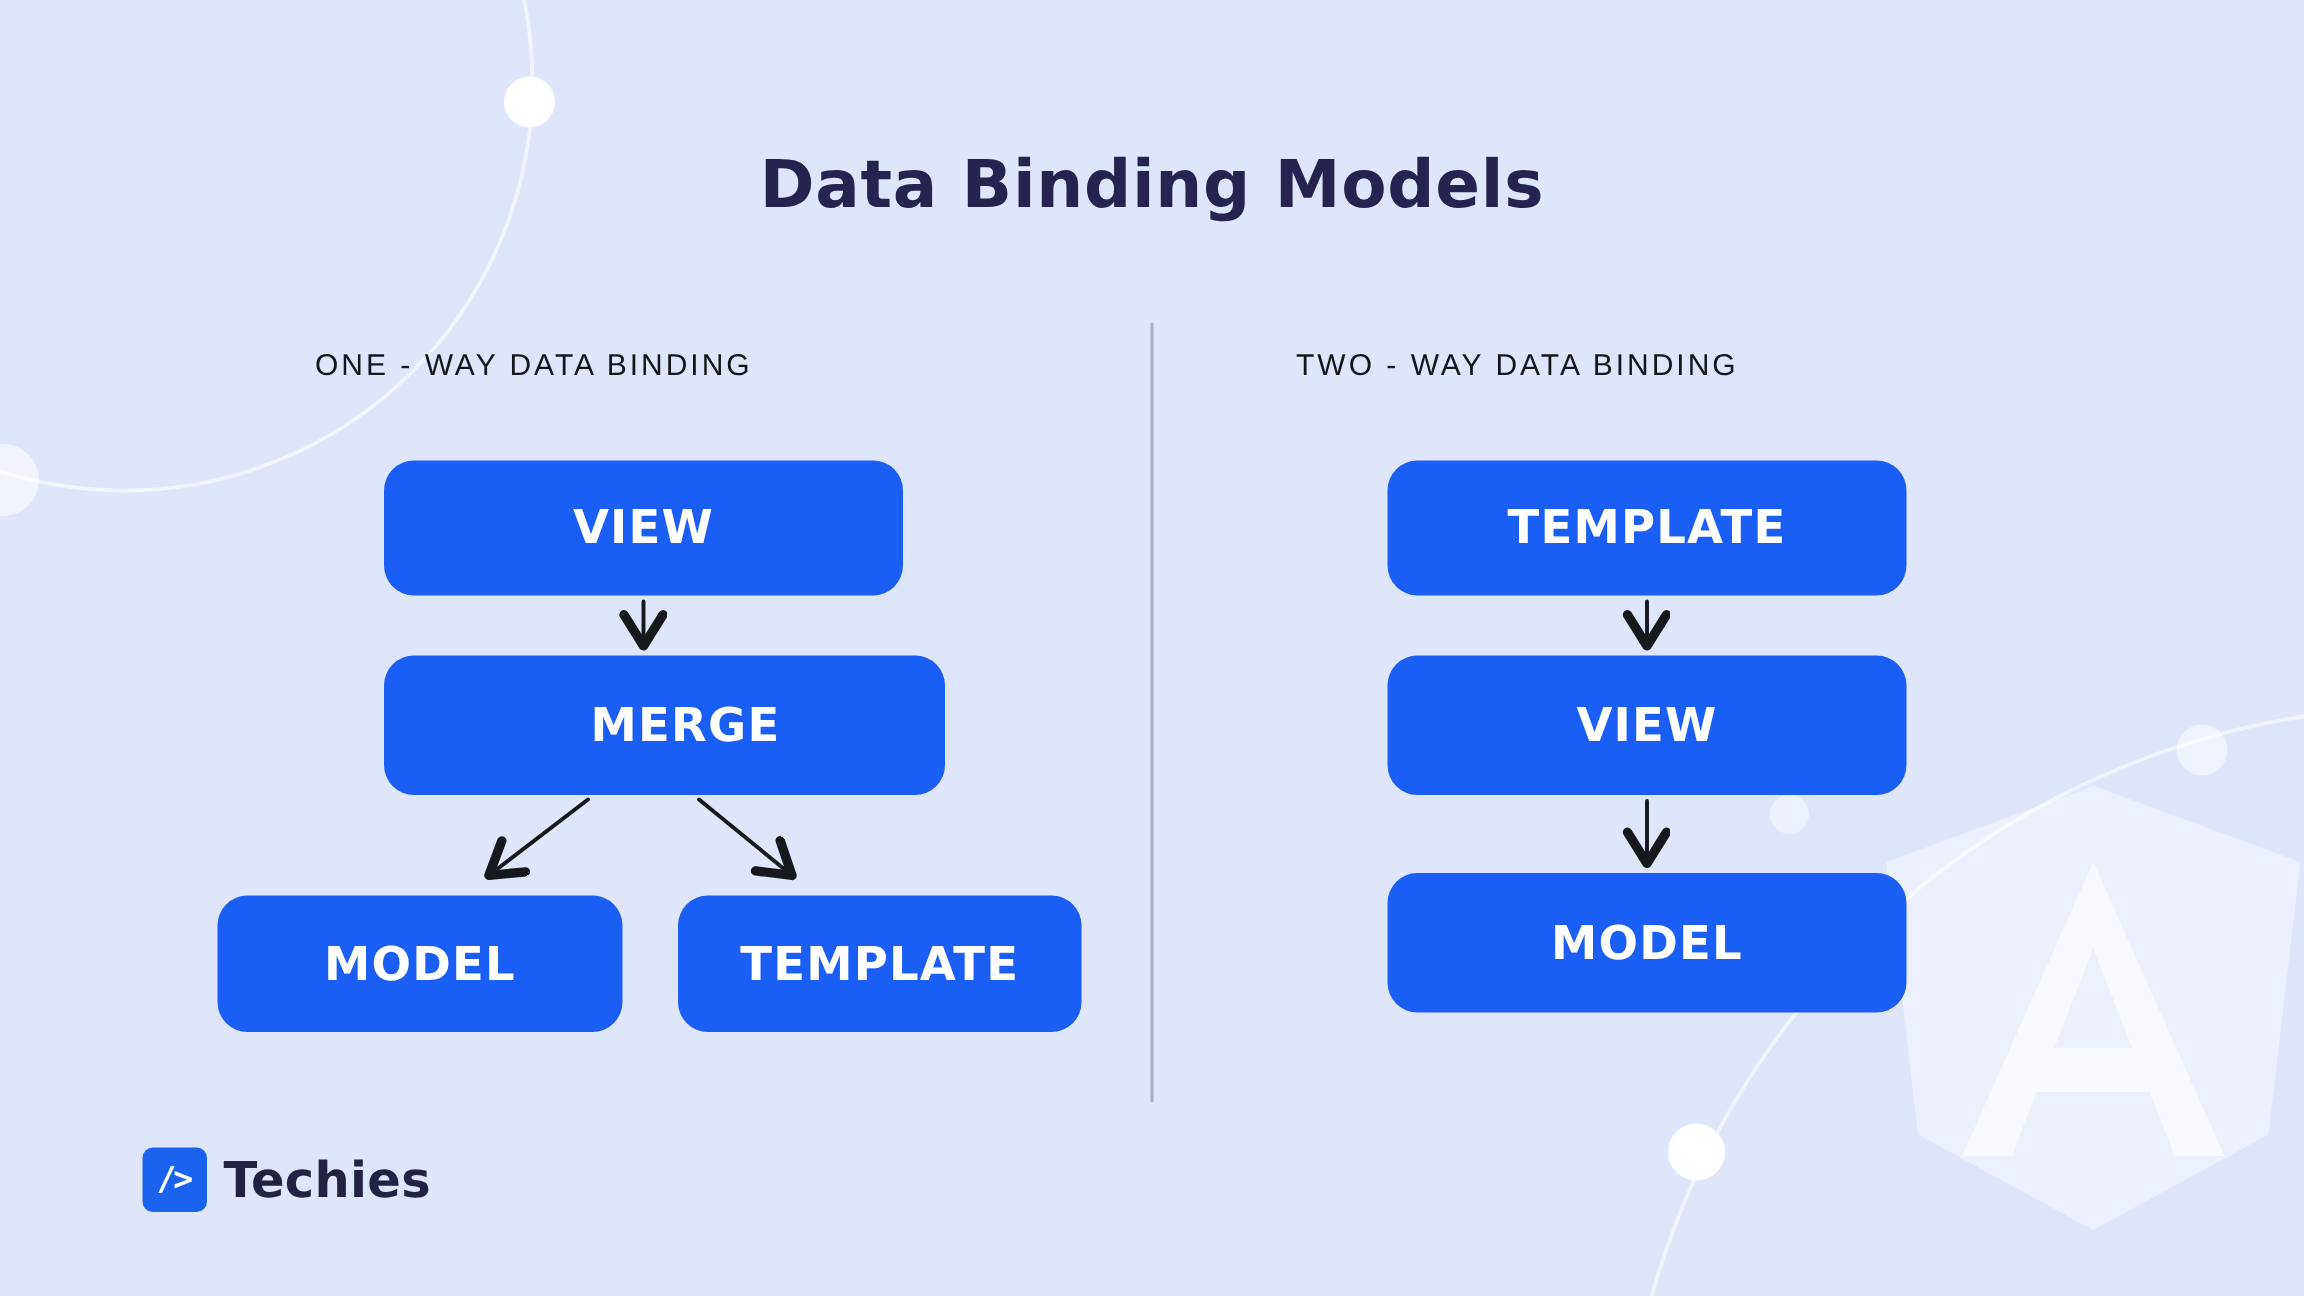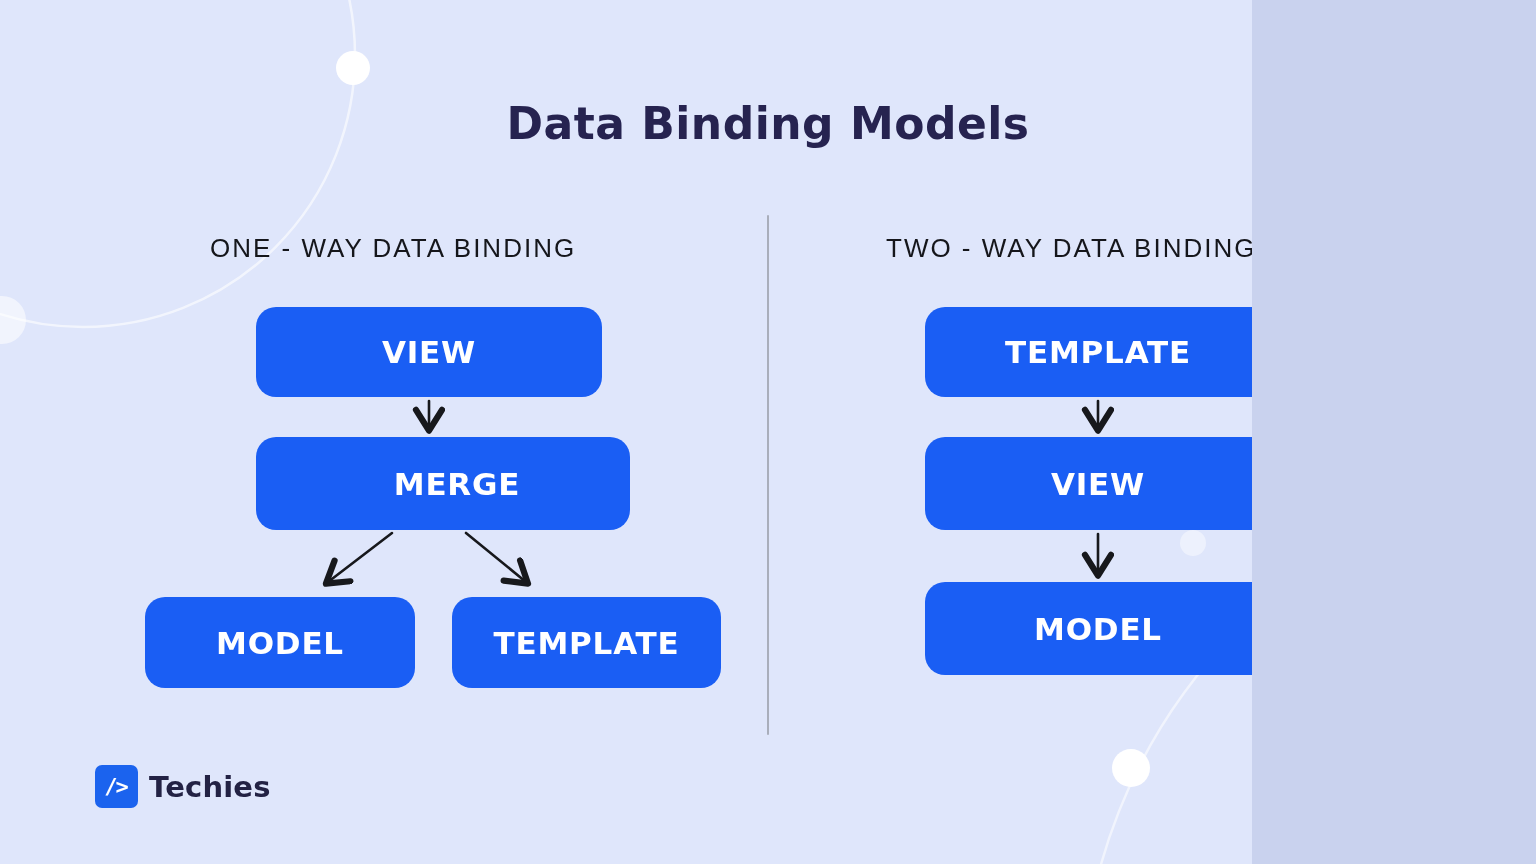--- a/index.html
+++ b/index.html
@@ -1,38 +1,38 @@
 <!DOCTYPE html>
 <html><head>
 <meta charset="utf-8">
 <style>
   html,body{margin:0;padding:0;background:#c9d2ee;}
   .canvas{
     position:relative;
-    width:1252px;height:864px;
+    width:1536px;height:864px;
     background:#dfe6fb;
     overflow:hidden;
     font-family:"DejaVu Sans","Liberation Sans",sans-serif;
   }
   svg.layer{position:absolute;left:0;top:0;pointer-events:none;}
   .page-title{
     position:absolute;left:0;top:98px;width:1536px;
     text-align:center;
     font-size:44px;font-weight:600;
     color:#262350;letter-spacing:0.5px;
   }
   .col-heading{
     position:absolute;top:233px;
-    font-size:26px;font-weight:500;
+    font-size:20px;font-weight:500;
     color:#15161b;letter-spacing:2px;
     font-family:"Liberation Sans","DejaVu Sans",sans-serif;
     white-space:nowrap;
   }
   .heading-one{left:210px;}
-  .heading-two{left:886px;}
+  .heading-two{left:864px;}
   .node{
     position:absolute;
     background:#1a5ef4;
     border-radius:20px;
     display:flex;align-items:center;justify-content:center;
     color:#ffffff;
     font-size:31px;font-weight:bold;letter-spacing:0.8px;
     font-family:"DejaVu Sans",sans-serif;
   }
   .n-view1     {left:256px;top:307px;width:346px;height:90px;}
@@ -54,21 +54,21 @@
   .logo-icon{
     width:43px;height:43px;
     background:#1b63ee;border-radius:7px;
     display:flex;align-items:center;justify-content:center;
     color:#ffffff;font-size:22px;font-weight:bold;
     font-family:"DejaVu Sans Mono","Liberation Mono",monospace;
     letter-spacing:-2px;
     padding-right:2px;box-sizing:border-box;
   }
   .logo-text{
-    font-size:29px;font-weight:bold;color:#232244;letter-spacing:0.2px;
+    font-size:33px;font-weight:bold;color:#232244;letter-spacing:0.2px;
   }
 </style>
 </head>
 <body>
 
 <div class="canvas">
 
   <svg class="layer" width="1536" height="864" viewBox="0 0 1536 864">
 
     <circle cx="83" cy="55" r="272" fill="none" stroke="rgba(255,255,255,0.6)" stroke-width="2.5"></circle>

